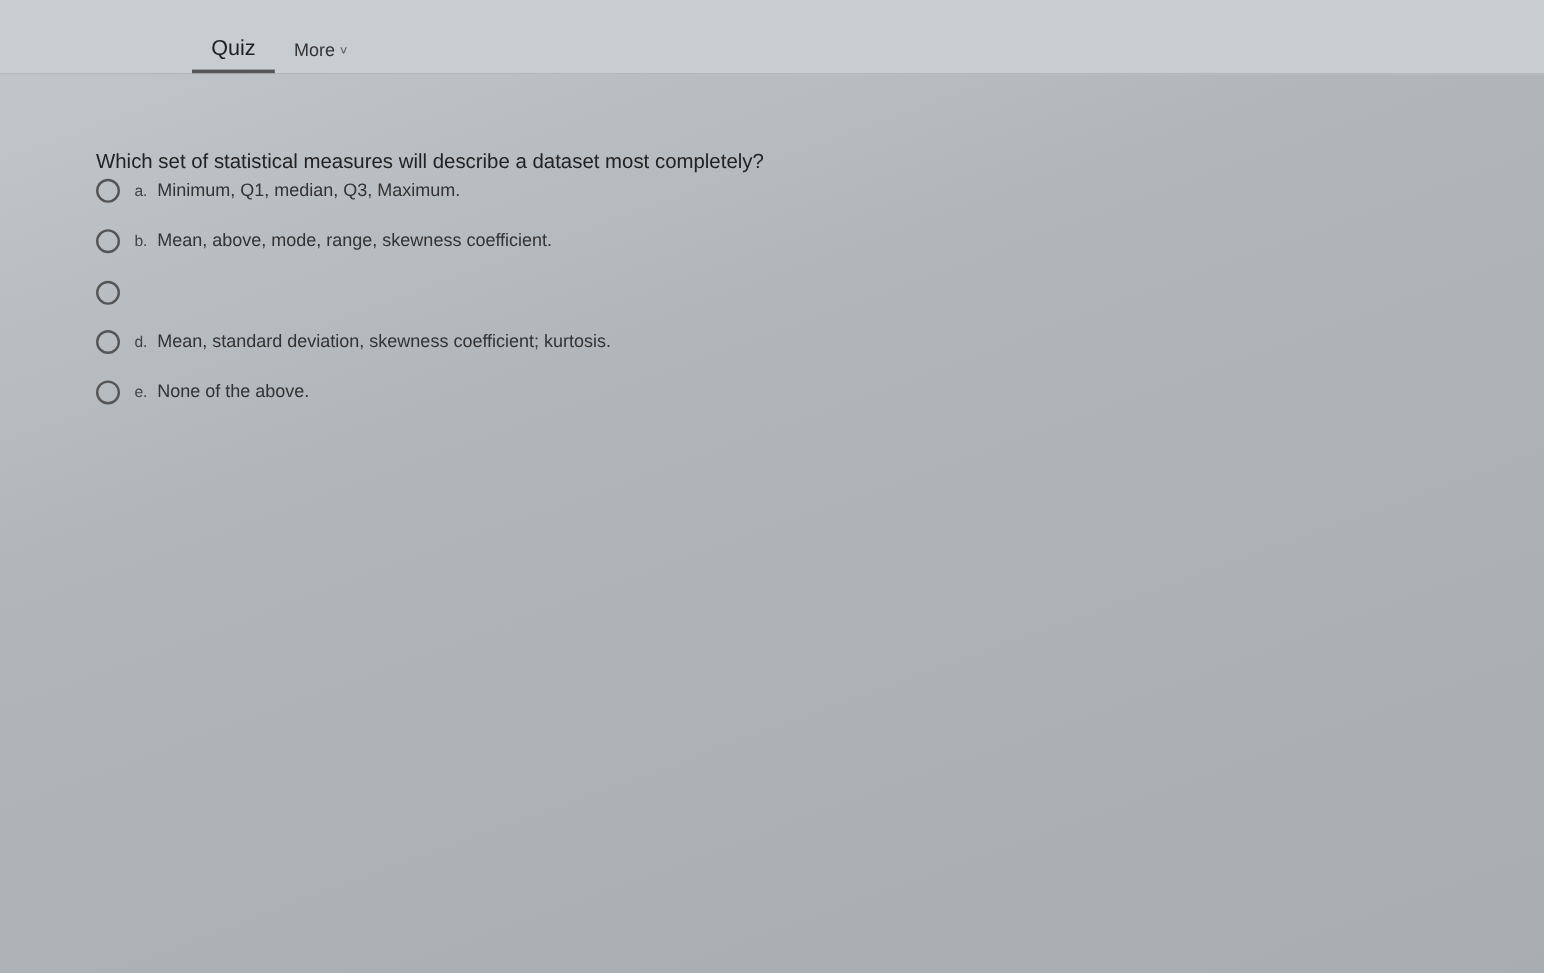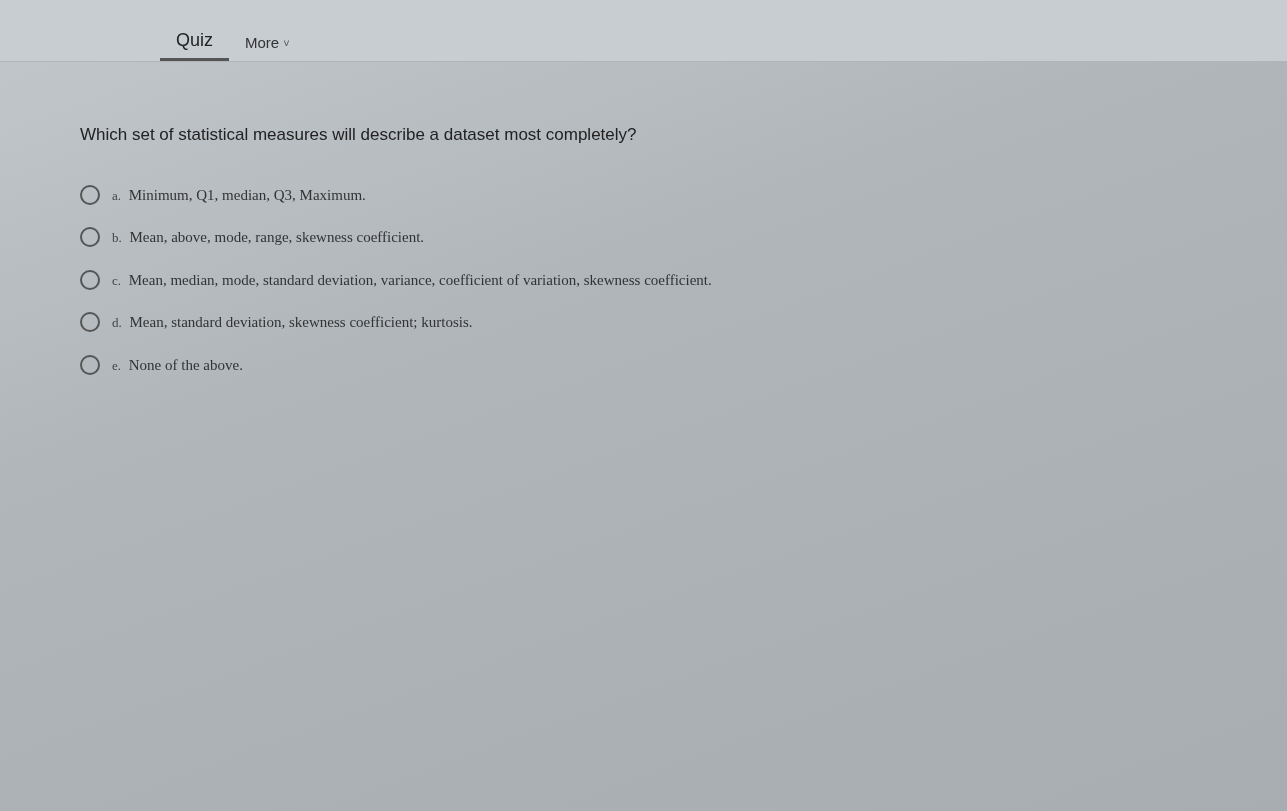--- a/index.html
+++ b/index.html
@@ -81,21 +81,20 @@
     }
 
     
     .content-area {
       padding: 60px 160px 40px 80px;
     }
 
     .question-text {
       font-size: 17px;
       color: #222;
-      margin-bottom: 36px;
       font-weight: 400;
       line-height: 1.5;
     }
 
     .answer-options {
       display: flex;
       flex-direction: column;
       gap: 20px;
     }
 
@@ -116,21 +115,20 @@
       margin-top: 1px;
       display: flex;
       align-items: center;
       justify-content: center;
     }
 
     .option-label {
       font-size: 15px;
       color: #333;
       line-height: 1.5;
-      font-family: Liberation Serif, serif;
     }
 
     .option-letter {
       font-size: 13px;
       color: #444;
       margin-right: 4px;
       font-style: normal;
     }
   </style>
 </head>
@@ -165,24 +163,20 @@
       <div class="answer-option">
         <div class="radio-outer"></div>
         <span class="option-label">
           <span class="option-letter">b.</span>
           <span>Mean, above, mode, range, skewness coefficient.</span>
         </span>
       </div>
 
       <div class="answer-option">
         <div class="radio-outer"></div>
-        <span class="option-label">
-          <span class="option-letter">c.</span>
-          <span>Mean, median, mode, standard deviation, variance, coefficient of variation, skewness coefficient.</span>
-        </span>
       </div>
 
       <div class="answer-option">
         <div class="radio-outer"></div>
         <span class="option-label">
           <span class="option-letter">d.</span>
           <span>Mean, standard deviation, skewness coefficient; kurtosis.</span>
         </span>
       </div>
 

